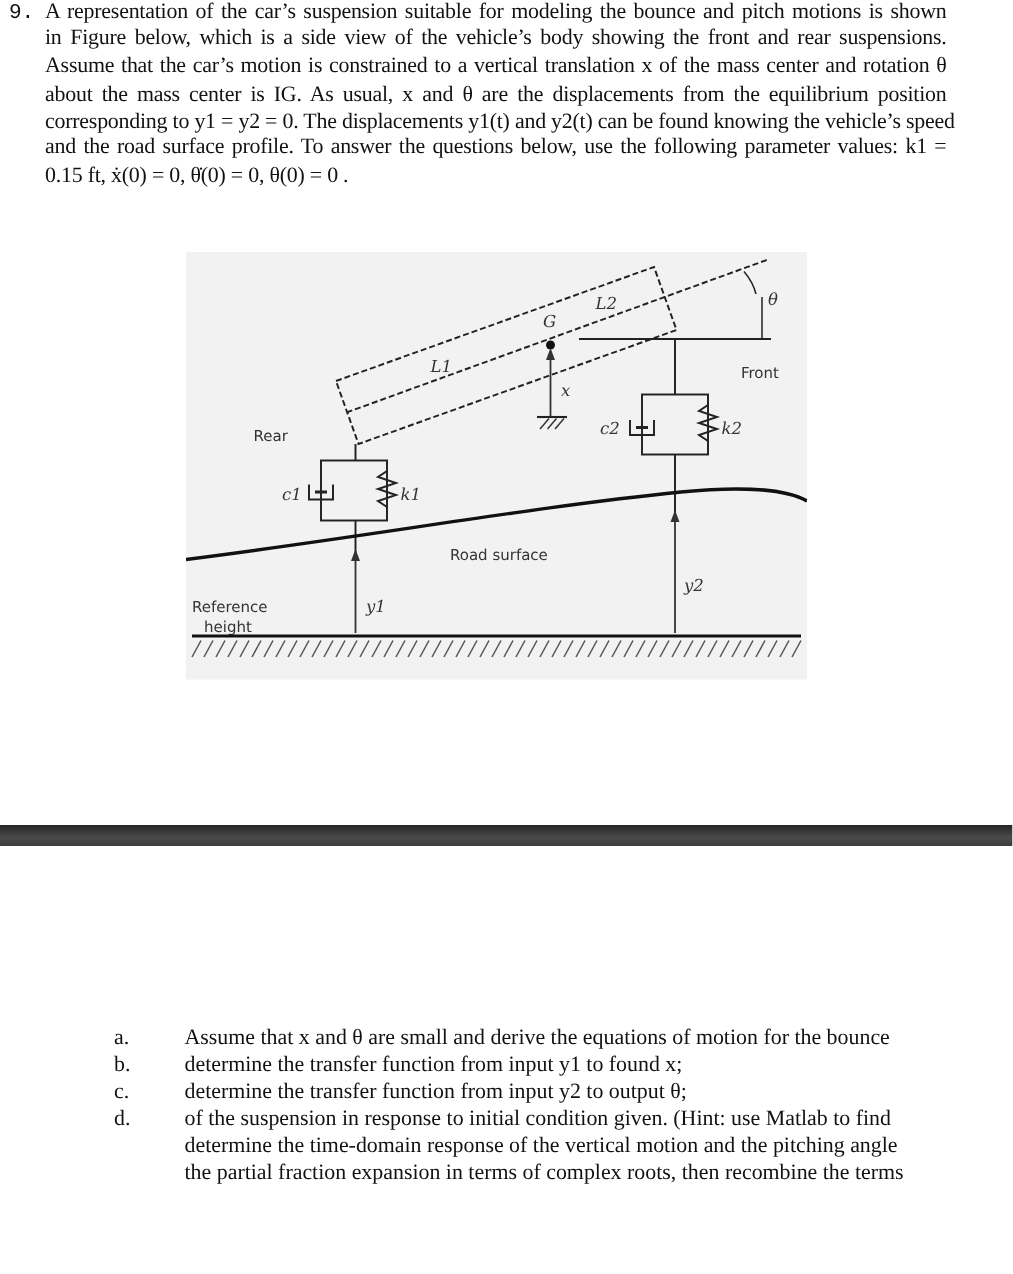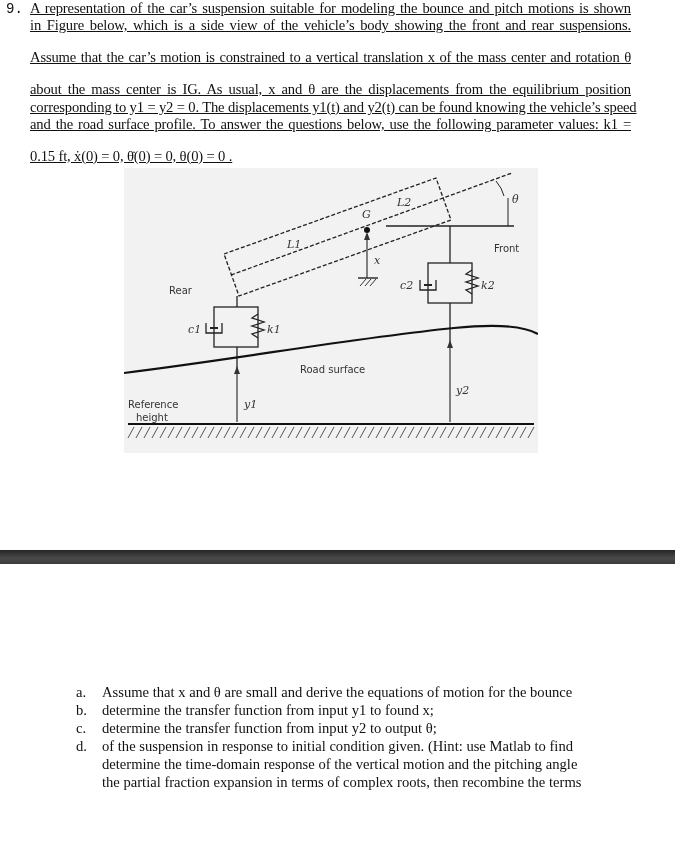--- a/index.html
+++ b/index.html
@@ -1,31 +1,31 @@
 <!DOCTYPE html>
 <html><head>
 <meta charset="utf-8">
 <style>
   html, body { margin: 0; padding: 0; background: #ffffff; }
   body { width: 675px; height: 849px; position: relative; overflow: hidden;
          font-family: "Liberation Serif", "DejaVu Serif", serif; color: #111; }
   .problem { position: absolute; left: 0; top: 0; width: 675px; }
   .num { position: absolute; left: 6px; top: 1px; font-family: "Liberation Mono", "DejaVu Sans Mono", monospace; font-size: 14px; }
   .para { position: absolute; left: 30px; top: 0px; width: 601px; font-size: 14.6px; line-height: 17.4px; text-align: justify; letter-spacing: -0.15px; }
-  .para .ln { display: block; white-space: nowrap; text-align-last: justify; text-decoration: underline; }
+  .para .ln { display: block; white-space: nowrap; text-align-last: justify; }
   .para .ln.last { text-align-last: left; }
-  .para .ln.tall { line-height: 19px; margin-top: 13px; }
+  .para .ln.tall { line-height: 19px; }
   .figure { position: absolute; left: 124px; top: 168px; width: 414px; height: 285px; background: #f2f2f2; }
   .figure svg { display: block; }
   .divider { position: absolute; left: 0; top: 550px; width: 675px; height: 14px;
              background: linear-gradient(#262626, #4a4a4a 60%, #3c3c3c); }
   .questions { position: absolute; left: 76px; top: 683px; width: 560px; font-size: 14.6px; line-height: 18px; }
   .q { position: relative; padding-left: 26px; text-align: justify; }
   .q .lbl { position: absolute; left: 0; top: 0; }
-  .q .txt { display: block; }
+  .q .txt { display: block; margin-left: 21px; }
   .q .ln { display: block; white-space: nowrap; }
   .fig-label { font-family: "DejaVu Sans", sans-serif; font-size: 10px; fill: #333; }
   .fig-italic { font-family: "DejaVu Serif", serif; font-style: italic; font-size: 11px; fill: #333; }
 </style>
 </head>
 <body>
 
 <div class="problem">
   <span class="num">9.</span>
   <div class="para">

